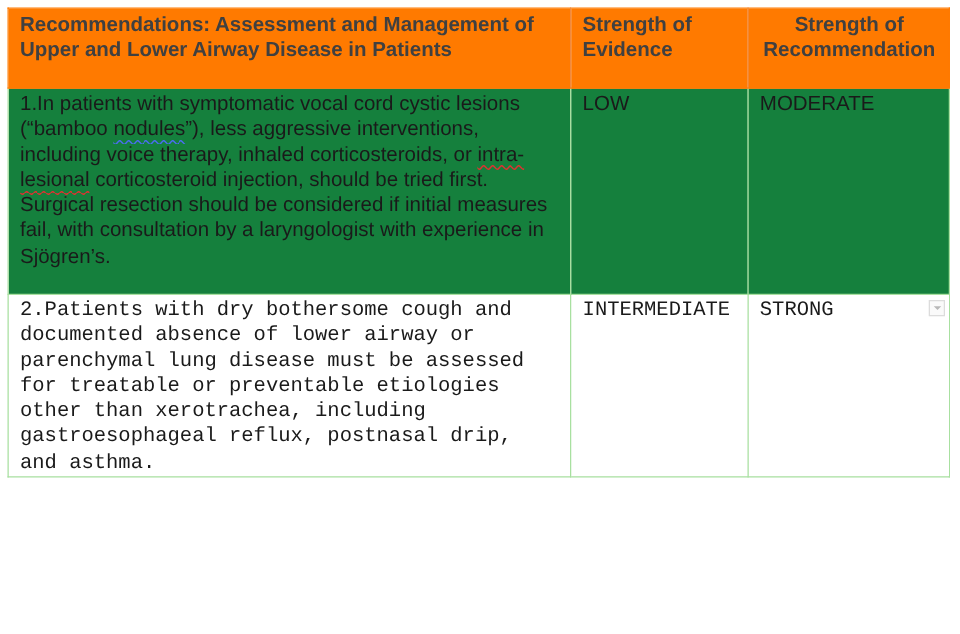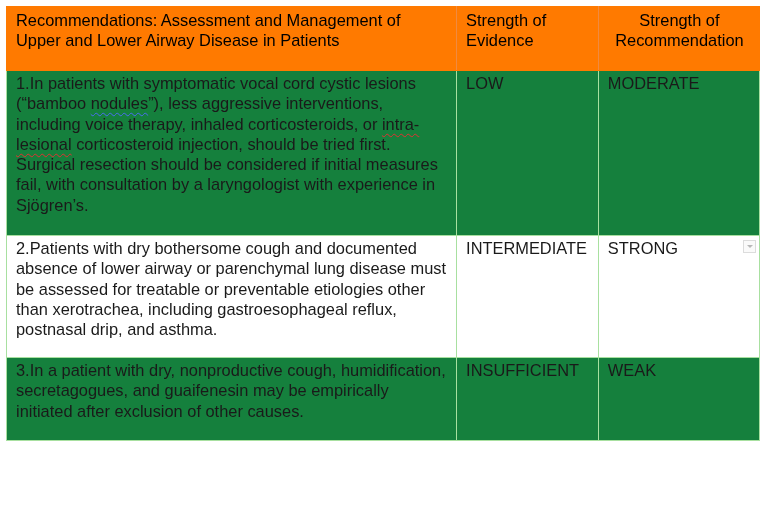--- a/index.html
+++ b/index.html
@@ -25,35 +25,35 @@
       line-height: 20.3px;
     }
     .table td, .table th {
       border: 1px solid #a8e0a0;
       vertical-align: top;
       padding: 2px 8px 1px 9px;
       text-align: left;
     }
     .table th {
       background: #ff7a00;
-      color: #000000;
-      font-weight: normal;
+      color: #404040;
+      font-weight: bold;
       border-color: #ff7a00;
       border-right: 1px solid #f08a40;
       height: 59px;
       padding-top: 3px;
     }
     .table th:last-child { border-right: 1px solid #ff7a00; text-align: center; }
     .col1 { width: 419px; }
     .col2 { width: 132px; }
     .col3 { width: 150px; }
     tr.shaded td { background: #15803d; }
     tr.plain td { background: #ffffff; }
     tr.r1 td { height: 161px; }
-    tr.r2 td { height: 118px; }
+    tr.r2 td { height: 118px; font-family: Liberation Mono, monospace; }
     tr.r3 td { height: 79px; }
     tr.r4 td { height: 57px; }
     .spell-blue {
       text-decoration: underline wavy #4a6cf0;
       text-decoration-thickness: 1px;
       text-underline-offset: 3px;
     }
     .spell-red {
       text-decoration: underline wavy #e03030;
       text-decoration-thickness: 1px;
@@ -104,19 +104,14 @@
       <td>MODERATE</td>
     </tr>
     <tr class="plain r2">
       <td>2.Patients with dry bothersome cough and documented absence of lower airway or parenchymal lung disease must be assessed for treatable or preventable etiologies other than xerotrachea, including gastroesophageal reflux, postnasal drip, and asthma.</td>
       <td>INTERMEDIATE</td>
       <td class="cell-rel">
         <span>STRONG</span>
         <span class="dropdown-btn"></span>
       </td>
     </tr>
-    <tr class="shaded r3">
-      <td>3.In a patient with dry, nonproductive cough, humidification, secretagogues, and guaifenesin may be empirically initiated after exclusion of other causes.</td>
-      <td>INSUFFICIENT</td>
-      <td>WEAK</td>
-    </tr>
   </tbody>
 </table>
 
 </body></html>

